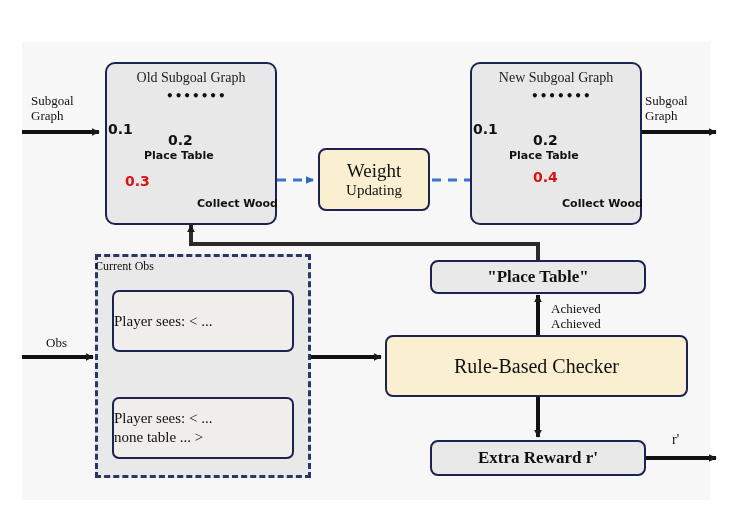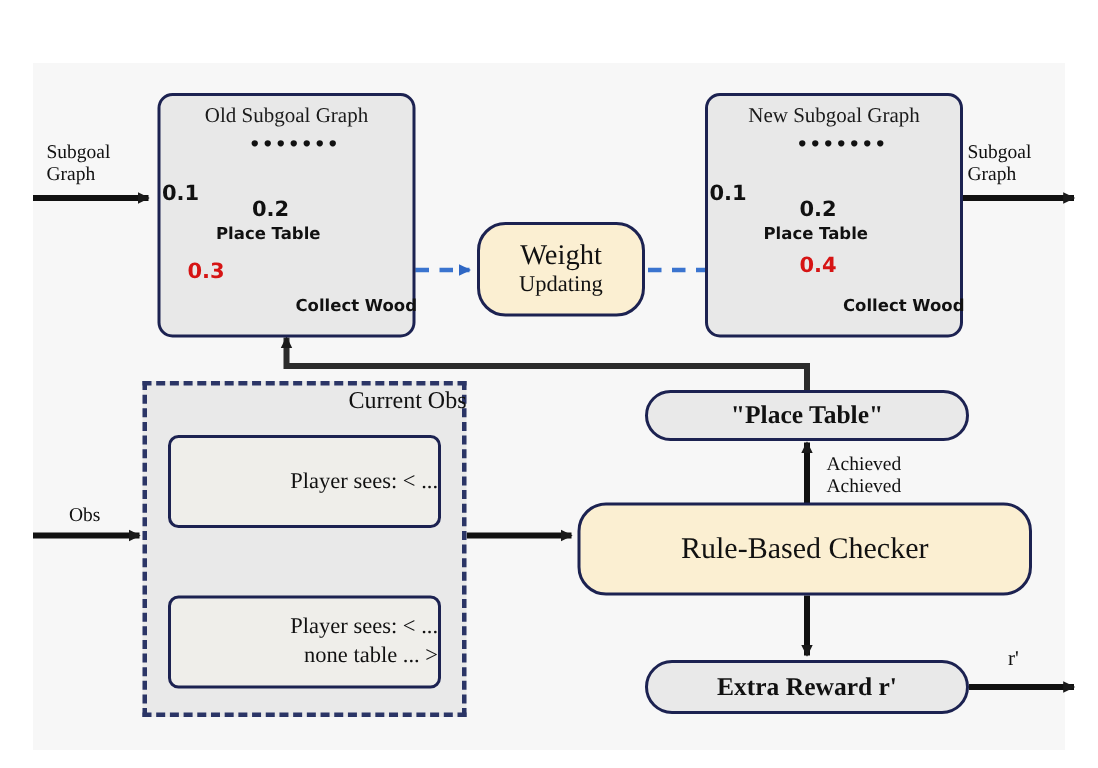--- a/index.html
+++ b/index.html
@@ -11,21 +11,21 @@
   }
   #stage{position:relative;width:646px;height:512px;margin-top:32px;}
   #canvas-bg{position:absolute;left:22px;top:10px;width:688px;height:458px;background:#f7f7f7;}
   svg.layer{position:absolute;left:0;top:0;width:732px;height:512px;}
 
   
   .box{
     position:absolute;
     box-sizing:border-box;
     border:2.5px solid #1c2251;
-    border-radius:19px;
+    border-radius:8px;
     background:#e9e9e9;
     display:flex;align-items:center;justify-content:center;
     text-align:center;
   }
   .graph-panel{border-radius:10px;background:#e8e8e8;}
   .cream{background:#fbefd2;}
 
   .panel-title{
     position:absolute;left:0;right:0;top:6px;
     text-align:center;
@@ -35,28 +35,28 @@
 
   
   .dashed-group{
     position:absolute;
     box-sizing:border-box;
     border:3px dashed #2b3566;
     background:#e9e9e9;
   }
   .obs-label{
     position:absolute;left:0;right:0;
-    text-align:right;font-size:16px;color:#111;
+    text-align:left;font-size:12px;color:#111;
     font-family:"Liberation Serif", serif;
   }
   .obs-box{
     position:absolute;box-sizing:border-box;
     border:2.5px solid #1c2251;border-radius:7px;
     background:#efeeea;
-    display:flex;flex-direction:column;align-items:flex-end;justify-content:center;
+    display:flex;flex-direction:column;align-items:flex-start;justify-content:center;
     font-size:15px;color:#111;line-height:1.25;
     font-family:"Liberation Serif", serif;
   }
   .obs-box span{display:block;white-space:nowrap;}
 
   
   .flow-label{
     position:absolute;font-size:13px;color:#111;
     font-family:"Liberation Serif", serif;line-height:1.15;
     white-space:pre-line;

